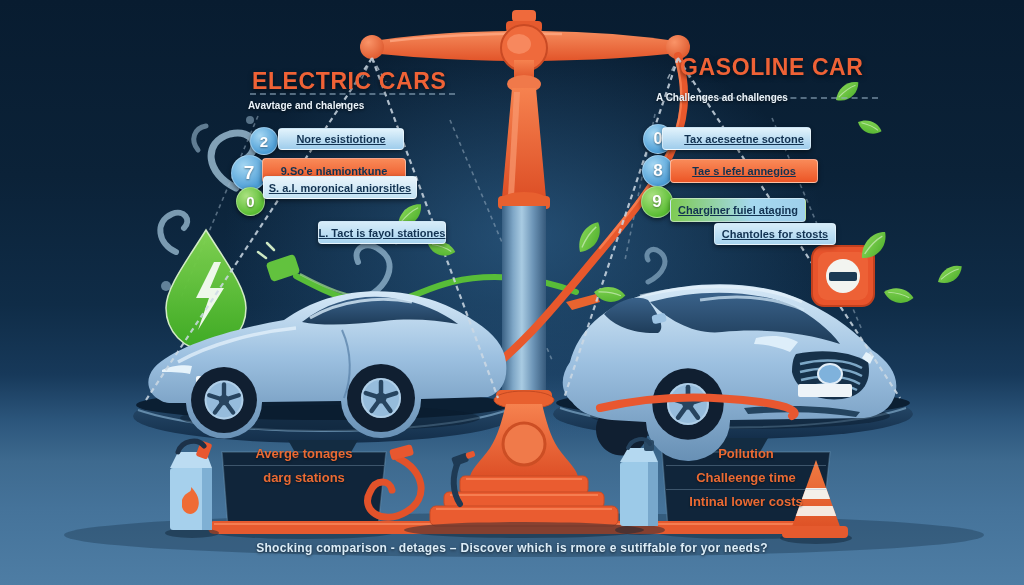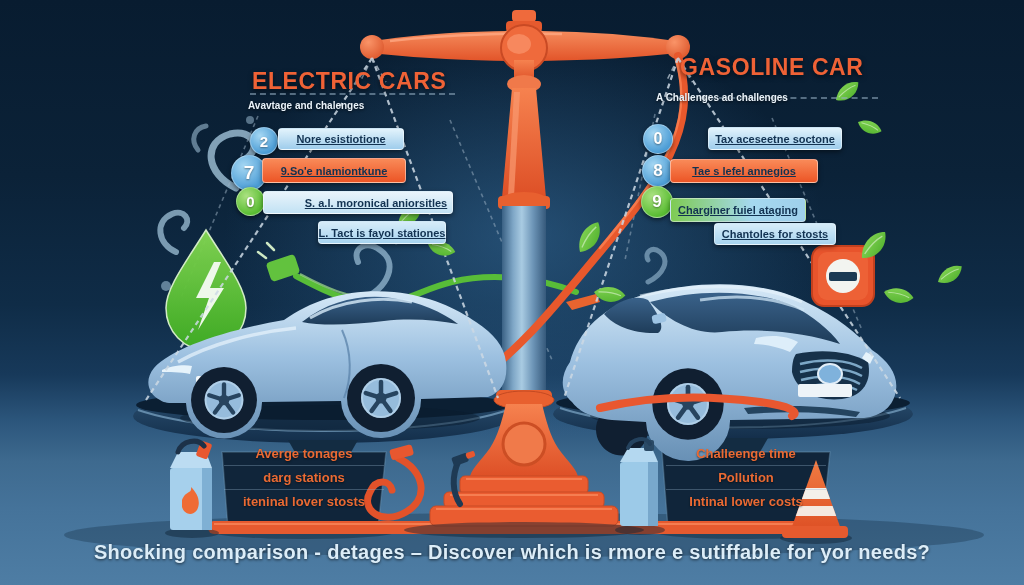--- a/index.html
+++ b/index.html
@@ -23,21 +23,21 @@
   .ncircle{position:absolute;border-radius:50%;display:flex;align-items:center;justify-content:center;
            color:#fff;font-weight:800;box-shadow:0 2px 4px rgba(0,0,0,.5);border:1px solid rgba(255,255,255,.35);
            text-shadow:0 1px 2px rgba(0,0,0,.4);}
   .c-blue{background:radial-gradient(circle at 35% 30%,#a5d7f3,#4e9ed6 70%,#3a86bd);}
   .c-green{background:radial-gradient(circle at 35% 30%,#abe181,#5bbe34 70%,#46a826);}
   .ped-text{position:absolute;width:160px;color:#ea6a33;font-weight:bold;font-size:13px;text-align:center;
             text-shadow:0 1px 2px rgba(0,0,0,.55);}
   .ped-row{height:23px;line-height:23px;white-space:nowrap;overflow:hidden;}
   .ped-row + .ped-row{border-top:1px solid rgba(145,175,200,.35);}
   .footer{position:absolute;left:0;top:541px;width:1024px;text-align:center;
-          font-weight:bold;font-size:20px;letter-spacing:.3px;color:#dcedf8;
+          font-weight:bold;font-size:12px;letter-spacing:.3px;color:#dcedf8;
           text-shadow:0 1px 3px rgba(0,0,0,.65);}
 </style>
 </head>
 <body>
 
 <div id="stage">
 
 <svg id="scene" width="1024" height="585" viewBox="0 0 1024 585">
   <defs>
     <linearGradient id="gOrangeV" x1="0" y1="0" x2="0" y2="1">
@@ -322,48 +322,47 @@
   <div class="abs dash" style="left:250px;top:93px;width:205px;"></div>
   <div class="abs subtitle" style="left:248px;top:100px;">Avavtage and chalenges</div>
 
   <div class="ncircle c-blue" style="left:250px;top:127px;width:26px;height:26px;font-size:15px;">2</div>
   <div class="pill pill-blue" style="left:278px;top:128px;width:124px;height:20px;">Nore esistiotione</div>
 
   <div class="ncircle c-blue" style="left:231px;top:155px;width:34px;height:34px;font-size:19px;">7</div>
   <div class="pill pill-orange" style="left:262px;top:158px;width:142px;height:23px;">9.So'e nlamiontkune</div>
 
   <div class="ncircle c-green" style="left:236px;top:187px;width:27px;height:27px;font-size:15px;">0</div>
-  <div class="pill pill-pale" style="left:263px;top:191px;width:152px;height:21px;padding-left:36px;">S. a.l. moronical aniorsitles</div>
+  <div class="pill pill-pale" style="left:263px;top:176px;width:152px;height:21px;">S. a.l. moronical aniorsitles</div>
 
   <div class="pill pill-blue2" style="left:272px;top:221px;width:126px;height:21px;">L. Tact is fayol stationes</div>
 </div>
 
 <div class="abs" style="left:0;top:0;">
   <div class="abs title" style="left:680px;top:54px;text-align:center;">GASOLINE CAR</div>
   <div class="abs dash" style="left:668px;top:97px;width:210px;"></div>
   <div class="abs subtitle" style="left:656px;top:92px;">A Challenges ad challenges</div>
 
   <div class="ncircle c-blue" style="left:643px;top:124px;width:28px;height:28px;font-size:16px;">0</div>
-  <div class="pill pill-blue" style="left:708px;top:127px;width:132px;height:21px;">Tax aceseetne soctone</div>
+  <div class="pill pill-blue" style="left:662px;top:127px;width:132px;height:21px;padding-left:15px;">Tax aceseetne soctone</div>
 
   <div class="ncircle c-blue" style="left:642px;top:155px;width:30px;height:30px;font-size:17px;">8</div>
   <div class="pill pill-orange" style="left:670px;top:159px;width:146px;height:22px;">Tae s lefel annegios</div>
 
   <div class="ncircle c-green" style="left:641px;top:186px;width:30px;height:30px;font-size:17px;">9</div>
   <div class="pill pill-green" style="left:670px;top:198px;width:134px;height:22px;">Charginer fuiel ataging</div>
 
   <div class="pill pill-blue2" style="left:668px;top:223px;width:120px;height:20px;">Chantoles for stosts</div>
 </div>
 
 <div class="ped-text" style="left:224px;top:442px;">
   <div class="ped-row">Averge tonages</div>
   <div class="ped-row">darg stations</div>
-  <div class="ped-row">iteninal lover stosts</div>
 </div>
 <div class="ped-text" style="left:666px;top:442px;">
+  <div class="ped-row">Pollution</div>
   <div class="ped-row">Challeenge time</div>
-  <div class="ped-row">Pollution</div>
   <div class="ped-row">Intinal lower costs</div>
 </div>
 
 <div class="footer">Shocking comparison - detages  –  Discover which is rmore e sutiffable for yor needs?</div>
 
 </div>
 
 </body></html>

